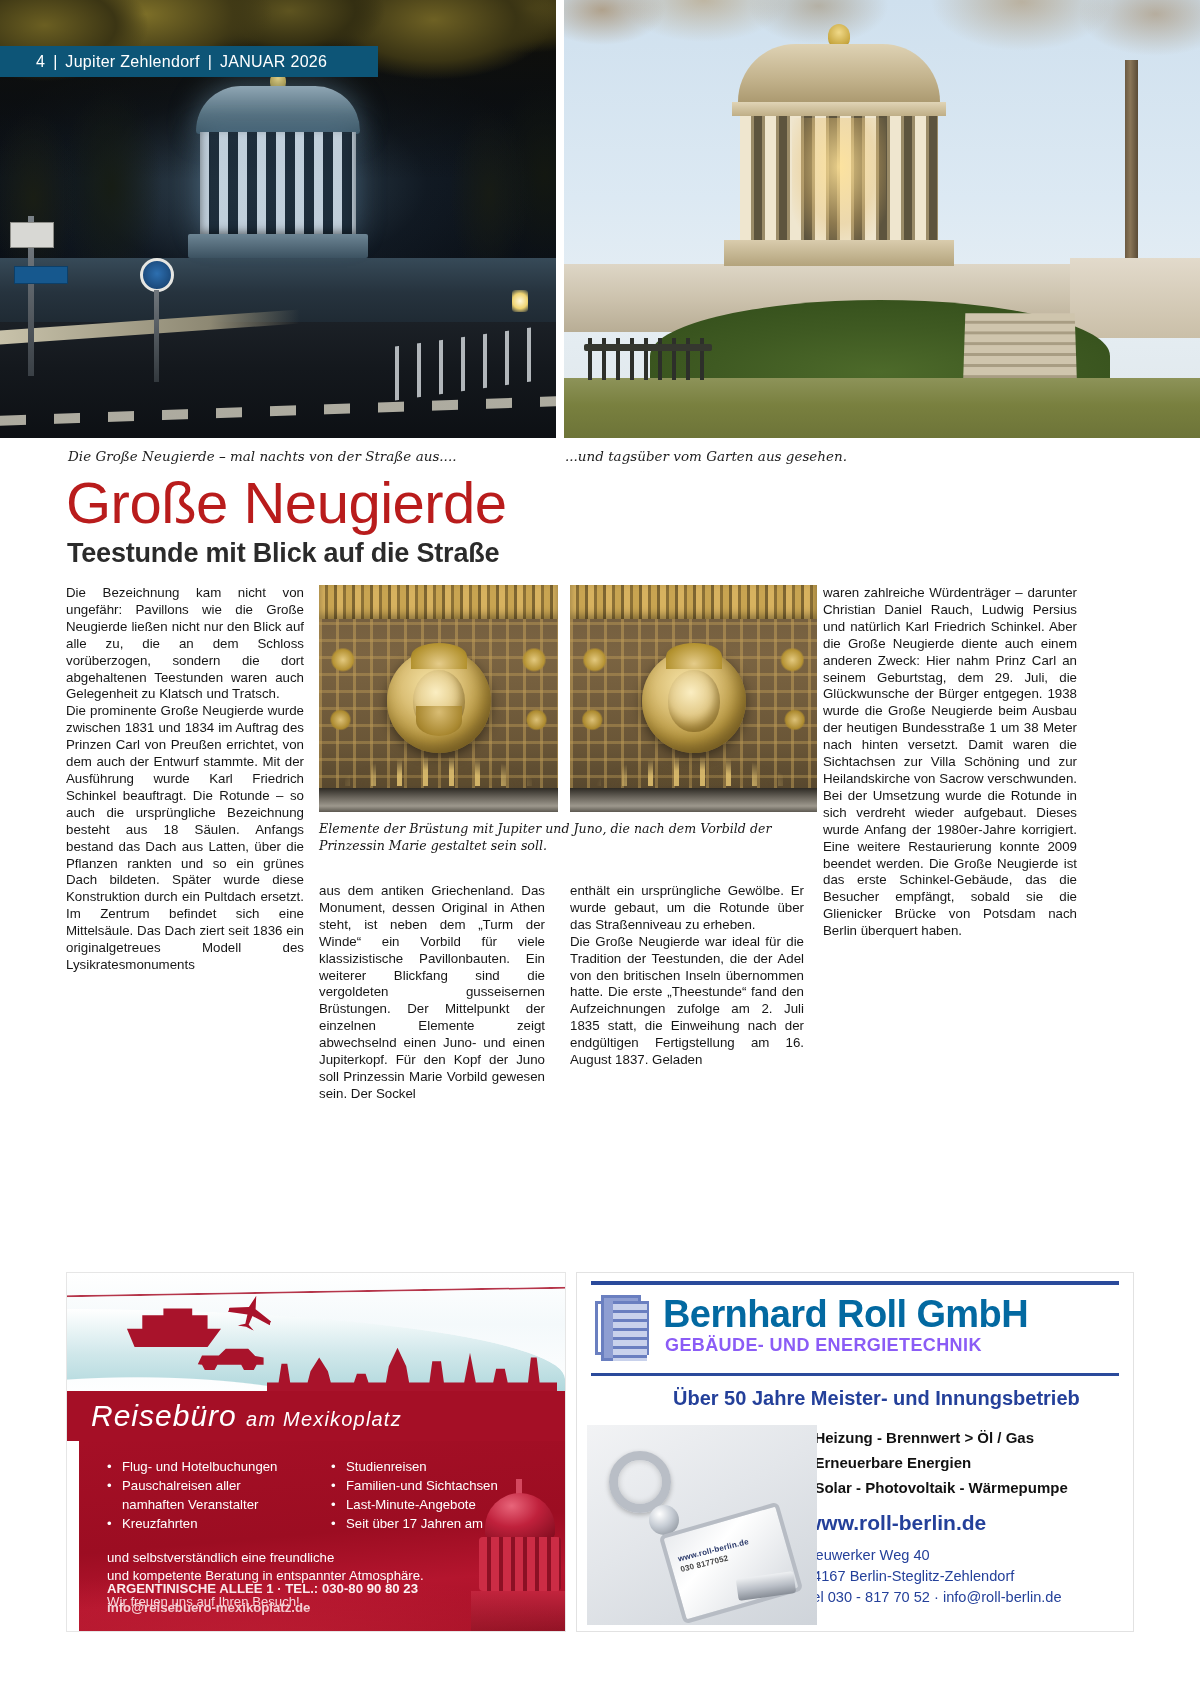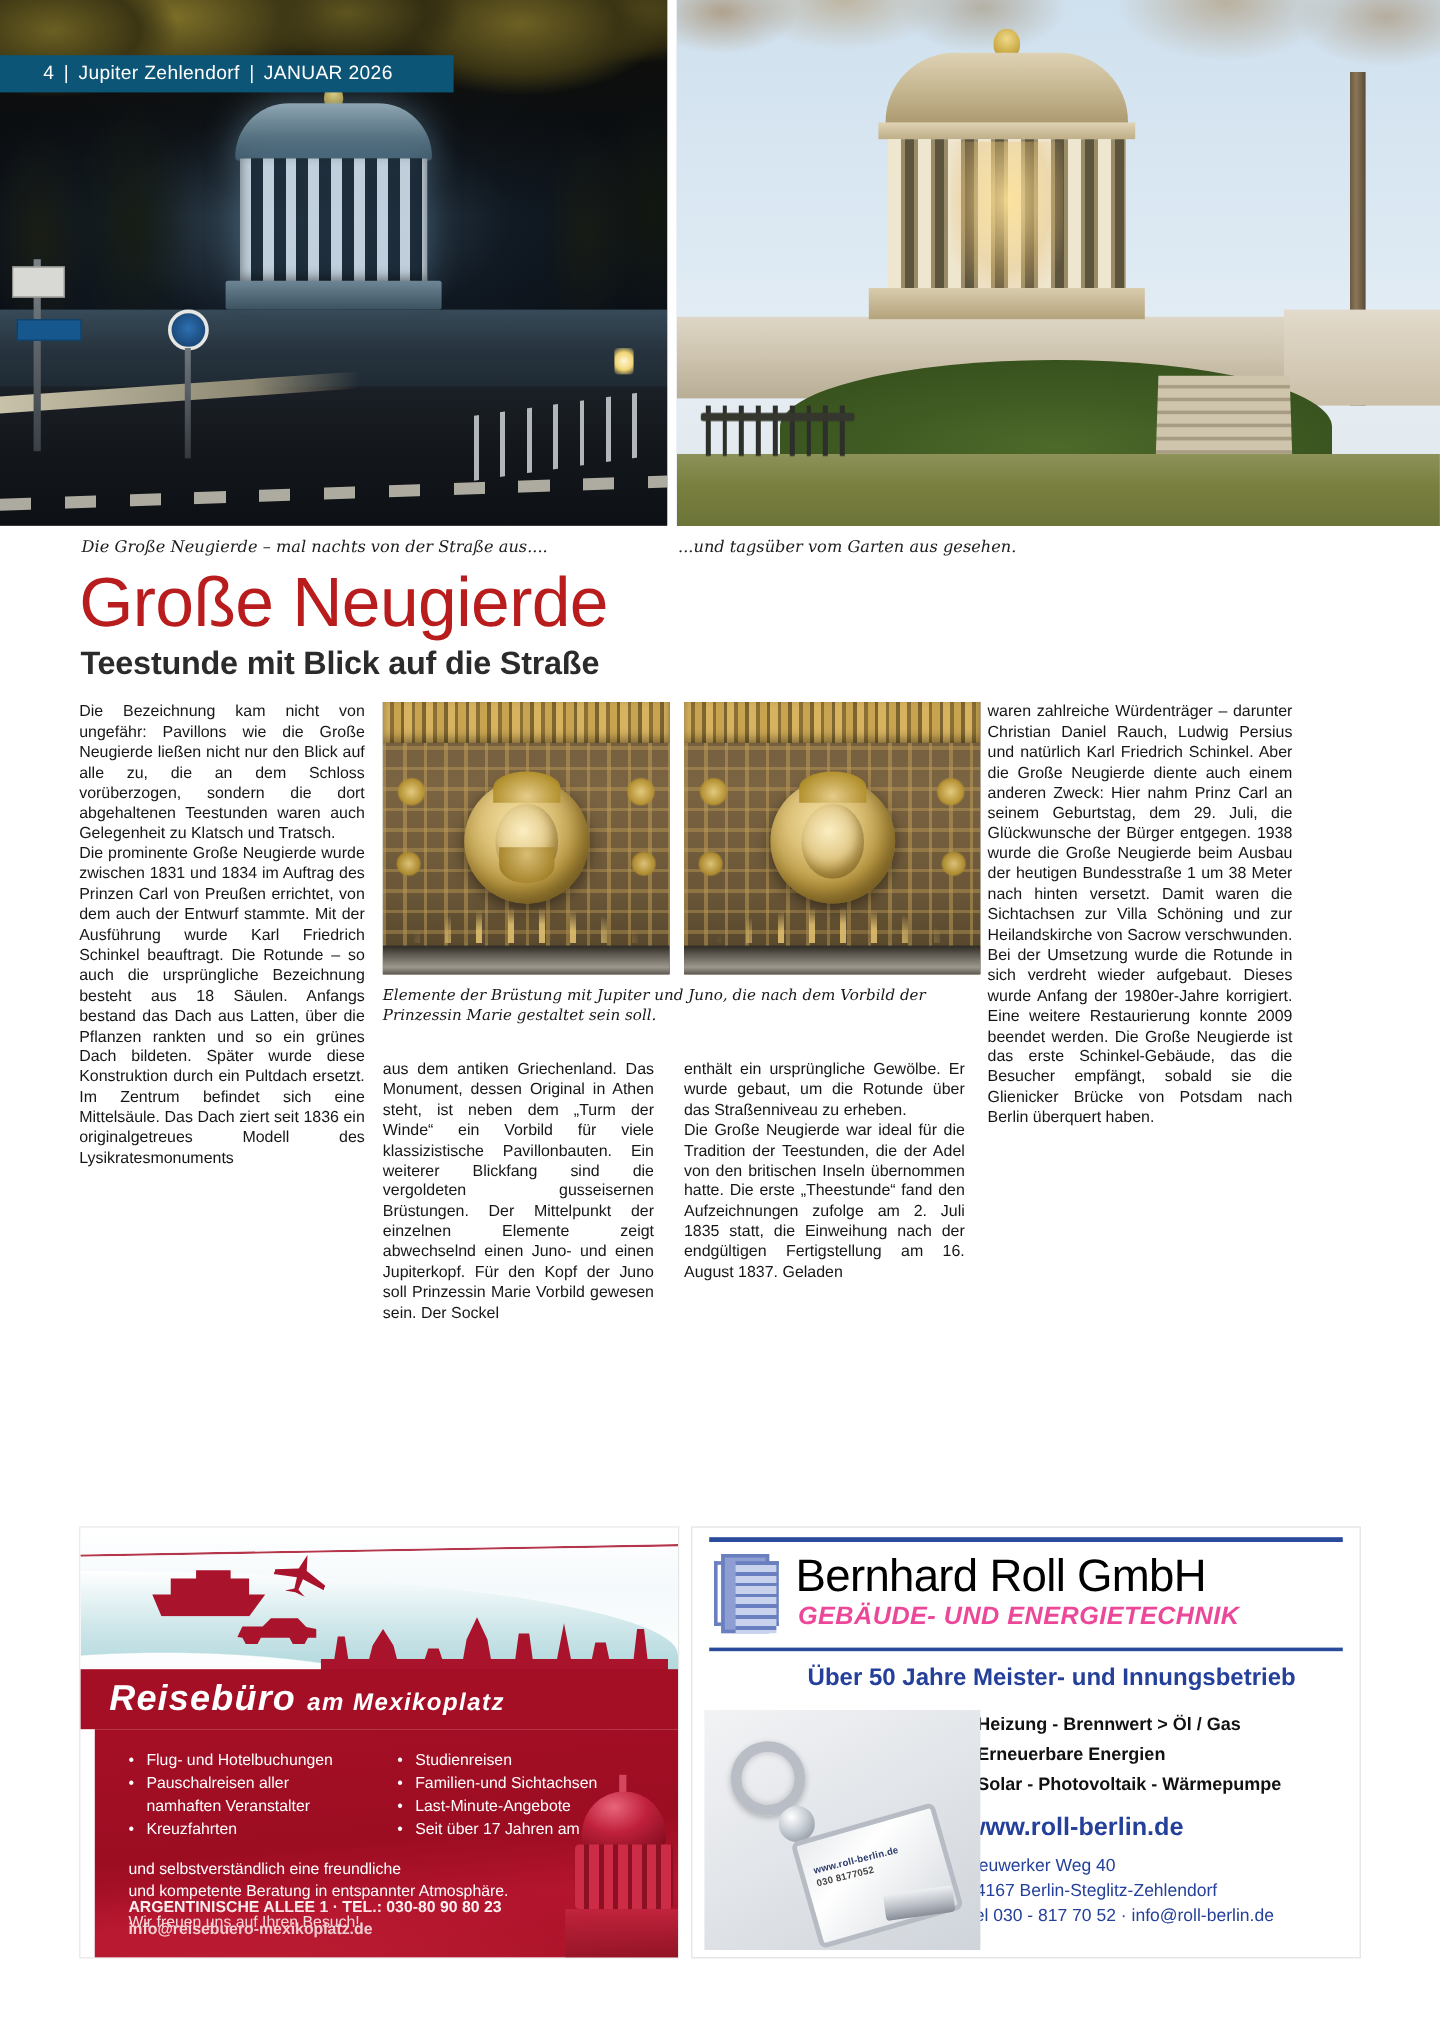--- a/index.html
+++ b/index.html
@@ -458,21 +458,21 @@
       82% 48%, 83% 70%, 90% 70%, 91% 30%, 93% 30%, 94% 70%, 100% 70%, 100% 100%);
   }
   .travel-band {
     position: absolute; left: 0; top: 118px; width: 100%; height: 50px;
     background: #a50f26;
   }
   .travel-logo {
     position: absolute; left: 24px; top: 126px;
     color: #ffffff;
     font-size: 30px;
-    font-weight: 700;
+    font-weight: 400;
     font-style: italic;
     letter-spacing: 1px;
   }
   .travel-logo .sub {
     font-size: 20px;
     letter-spacing: 1.2px;
   }
   .travel-body {
     position: absolute; left: 12px; top: 168px; width: 100%; height: 192px;
     background: linear-gradient(175deg, #a50f26 0%, #9c0d22 48%, #b4152e 72%, #a30f25 100%);
@@ -565,30 +565,29 @@
   .roll-logo-icon .rad-left {
     position: absolute; left: 0; top: 6px; width: 8px; height: 54px;
     border: 3px solid #6a7fc0; border-right: none; background: #ffffff;
   }
   .roll-logo-icon .rad-right {
     position: absolute; right: 0; top: 6px; width: 8px; height: 54px;
     border: 3px solid #6a7fc0; border-left: none; background: #ffffff;
   }
   .roll-title {
     position: absolute; left: 86px; top: 20px;
-    font-size: 38px; font-weight: 400; color: #000000;
+    font-size: 38px; font-weight: 700; color: #0369a1;
     letter-spacing: -0.6px;
     white-space: nowrap;
   }
   .roll-sub {
     position: absolute; left: 88px; top: 62px;
-    font-size: 21px; font-weight: 700; color: #ec4899;
+    font-size: 18px; font-weight: 700; color: #8b5cf6;
     letter-spacing: 0.4px;
     white-space: nowrap;
-    font-style: italic;
   }
   .roll-rule {
     position: absolute; left: 14px; right: 14px; top: 100px;
     height: 3px; background: #2a4a9b;
   }
   .roll-claim {
     position: absolute; left: 96px; top: 114px;
     font-size: 20px; font-weight: 700; color: #24409a;
     white-space: nowrap;
   }

